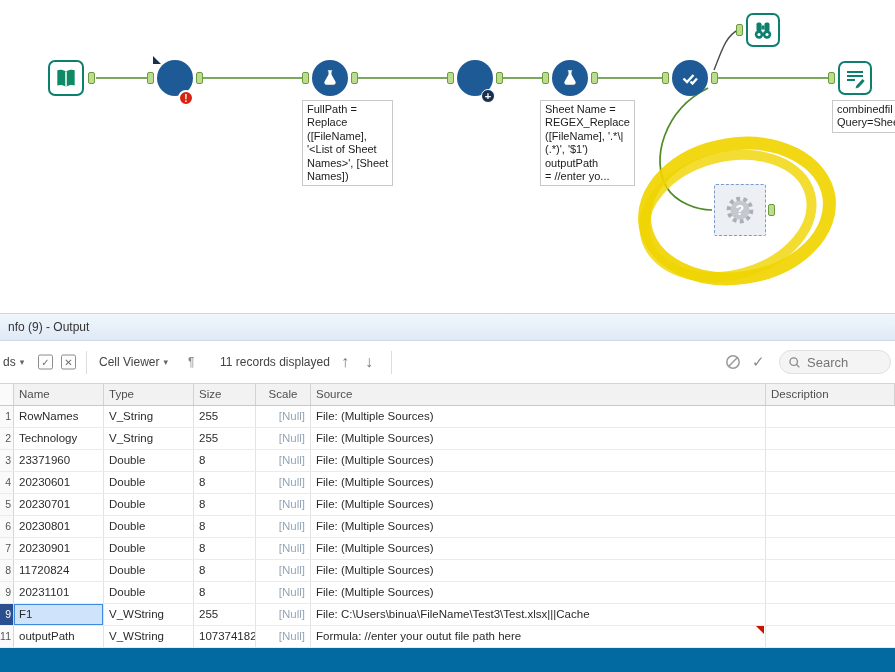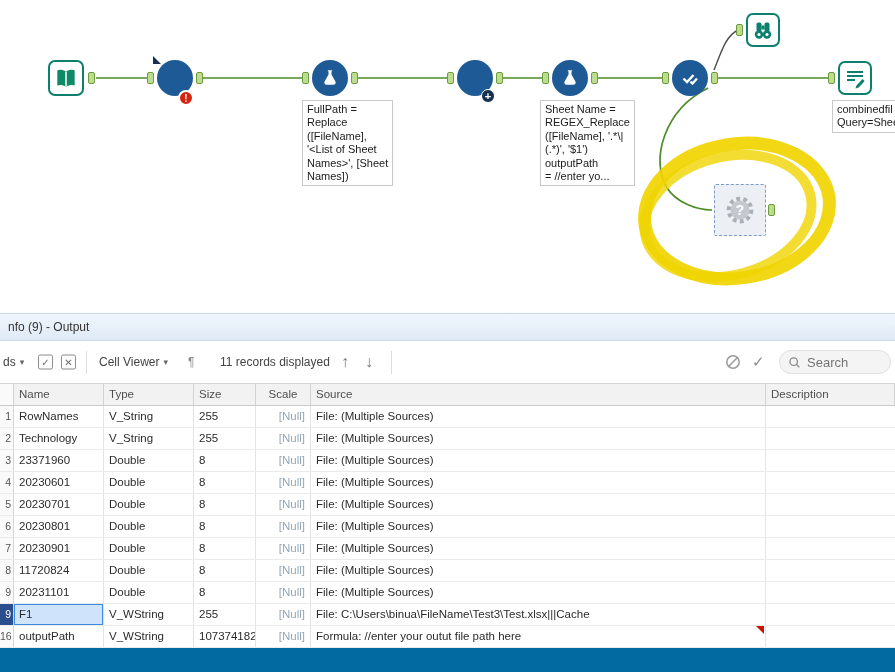--- a/index.html
+++ b/index.html
@@ -313,21 +313,21 @@
           <div class="r-row row-selected">
     <div class="cell col-num">9</div>
     <div class="cell col-name">F1</div>
     <div class="cell col-type">V_WString</div>
     <div class="cell col-size">255</div>
     <div class="cell col-scale">[Null]</div>
     <div class="cell col-source">File: C:\Users\binua\FileName\Test3\Test.xlsx|||Cache</div>
     <div class="cell col-desc"></div>
   </div>
           <div class="r-row">
-    <div class="cell col-num">16</div>
+    <div class="cell col-num">11</div>
     <div class="cell col-name">outputPath</div>
     <div class="cell col-type">V_WString</div>
     <div class="cell col-size">1073741823</div>
     <div class="cell col-scale">[Null]</div>
     <div class="cell col-source">Formula: //enter your outut file path here<span class="red-flag"></span></div>
     <div class="cell col-desc"></div>
   </div>
         </div>
     </div>
   </div>

